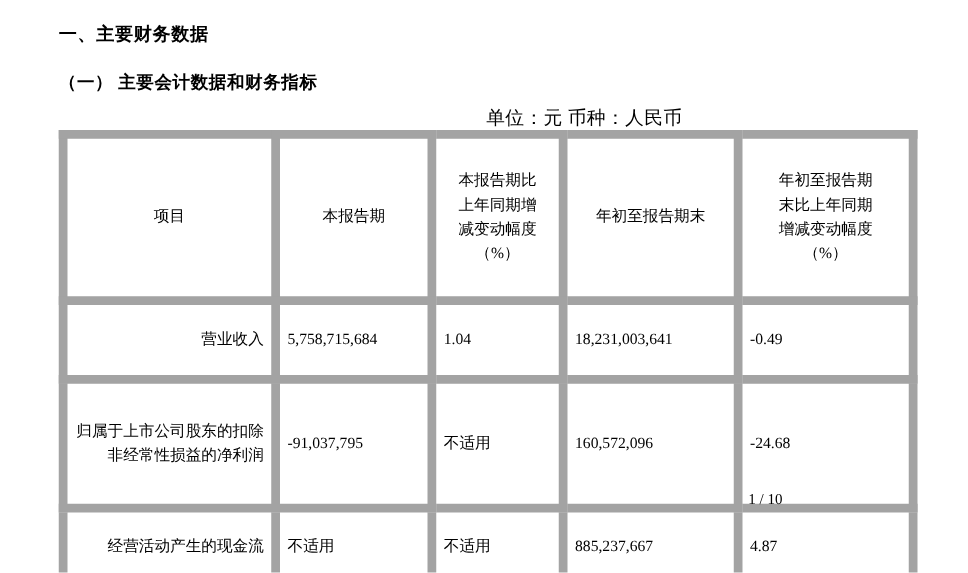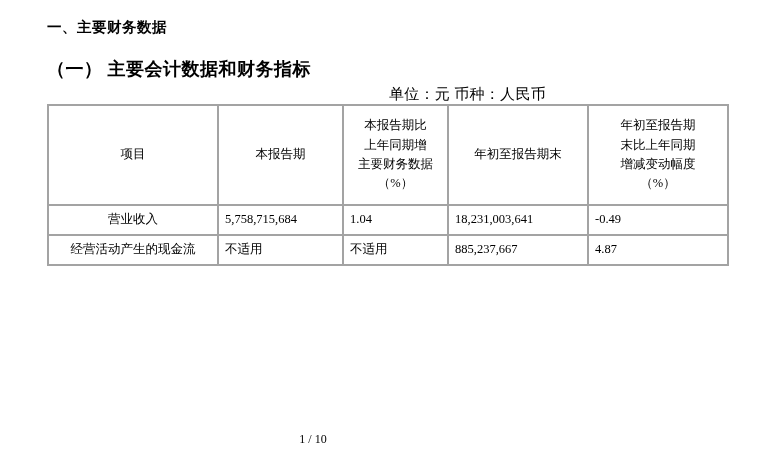--- a/index.html
+++ b/index.html
@@ -27,21 +27,21 @@
     left: 47px;
     top: 18px;
     font-size: 14.5px;
     font-weight: bold;
     letter-spacing: 0.5px;
   }
   .heading2 {
     position: absolute;
     left: 47px;
     top: 57px;
-    font-size: 18px;
+    font-size: 14px;
     font-weight: bold;
     letter-spacing: 0.5px;
   }
   .unit-line {
     position: absolute;
     right: 80px;
     top: 85px;
     font-size: 15px;
     letter-spacing: 0.3px;
     white-space: nowrap;
@@ -50,64 +50,64 @@
     position: absolute;
     left: 47px;
     top: 104px;
     width: 680px;
     border-collapse: collapse;
     table-layout: fixed;
     font-size: 12.5px;
   }
   table.fin th,
   table.fin td {
-    border: 2px solid #a3a3a3;
-    padding: 3px 6px;
+    border: 7px solid #a3a3a3;
+    padding: 17px 6px;
     vertical-align: middle;
     line-height: 1.55;
   }
   table.fin th {
     font-weight: normal;
     text-align: center;
   }
   .col-item   { width: 170px; }
   .col-cur    { width: 125px; }
   .col-pct1   { width: 105px; }
   .col-ytd    { width: 140px; }
   .col-pct2   { width: 140px; }
 
   .hdr-cell {
     height: 92px;
   }
   .hdr-multi {
     line-height: 1.6;
   }
   .lbl {
-    text-align: center;
+    text-align: right;
     padding-left: 8px;
   }
   .num {
     text-align: left;
     padding-right: 8px;
   }
   .row-tall td {
     height: 42px;
   }
   .row-tallest td {
     height: 62px;
   }
   .row-normal td {
     height: 22px;
   }
   .pagenum {
     position: absolute;
     left: 0;
     right: 0;
-    top: 432px;
-    text-align: center;
+    top: 392px;
+    text-align: right;
     font-size: 12px;
     font-family: "Liberation Serif", serif;
   }
 </style>
 </head>
 <body>
 
 <div class="page">
 
   <div class="heading1">一、主要财务数据</div>
@@ -124,40 +124,47 @@
       <col class="col-ytd">
       <col class="col-pct2">
     </colgroup>
     <thead>
       <tr>
         <th class="hdr-cell">项目</th>
         <th class="hdr-cell">本报告期</th>
         <th class="hdr-cell hdr-multi">
           <div>本报告期比</div>
           <div>上年同期增</div>
-          <div>主要财务数据</div>
+          <div>减变动幅度</div>
           <div>（%）</div>
         </th>
         <th class="hdr-cell">年初至报告期末</th>
         <th class="hdr-cell hdr-multi">
           <div>年初至报告期</div>
           <div>末比上年同期</div>
           <div>增减变动幅度</div>
           <div>（%）</div>
         </th>
       </tr>
     </thead>
     <tbody>
       <tr class="row-normal">
         <td class="lbl">营业收入</td>
         <td class="num">5,758,715,684</td>
         <td class="num">1.04</td>
         <td class="num">18,231,003,641</td>
         <td class="num">-0.49</td>
       </tr>
+      <tr class="row-tallest">
+        <td class="lbl">归属于上市公司股东的扣除非经常性损益的净利润</td>
+        <td class="num">-91,037,795</td>
+        <td class="num">不适用</td>
+        <td class="num">160,572,096</td>
+        <td class="num">-24.68</td>
+      </tr>
       <tr class="row-normal">
         <td class="lbl">经营活动产生的现金流</td>
         <td class="num">不适用</td>
         <td class="num">不适用</td>
         <td class="num">885,237,667</td>
         <td class="num">4.87</td>
       </tr>
     </tbody>
   </table>
 

